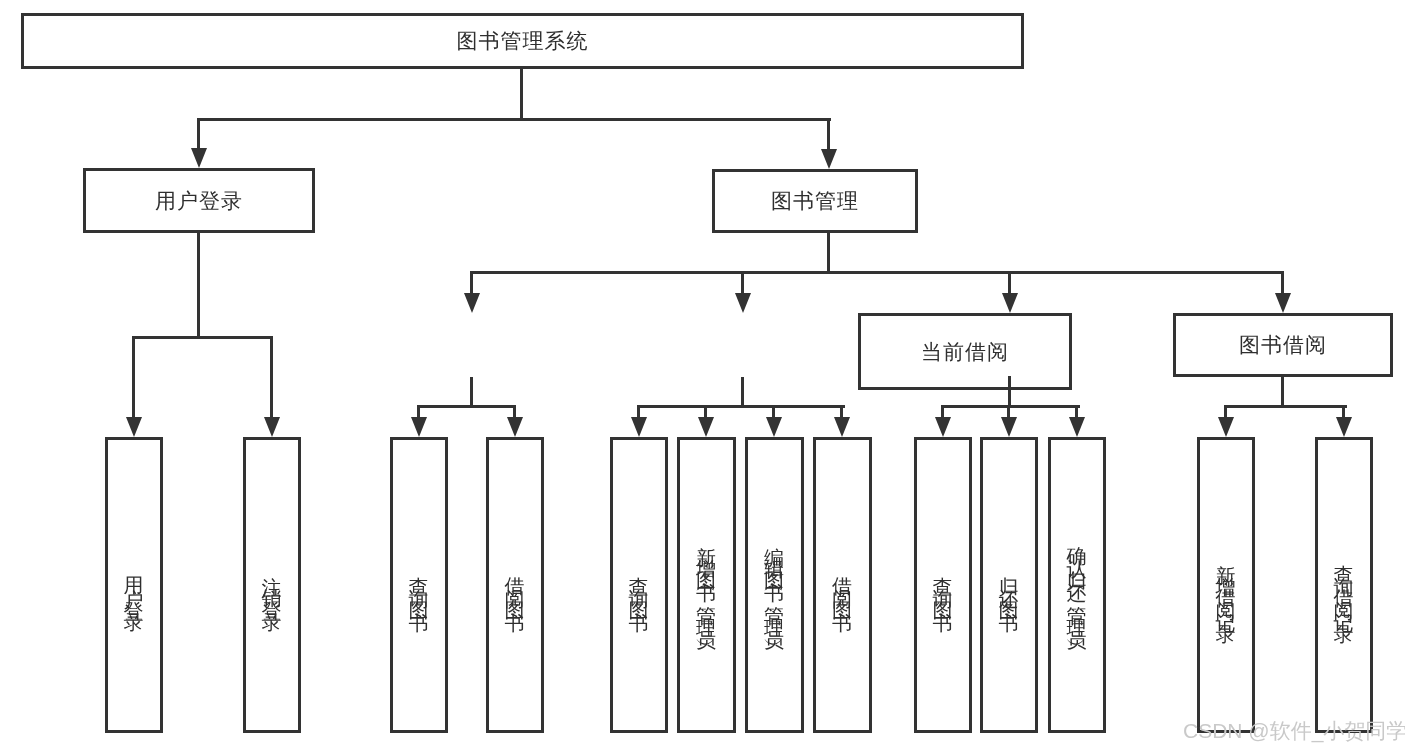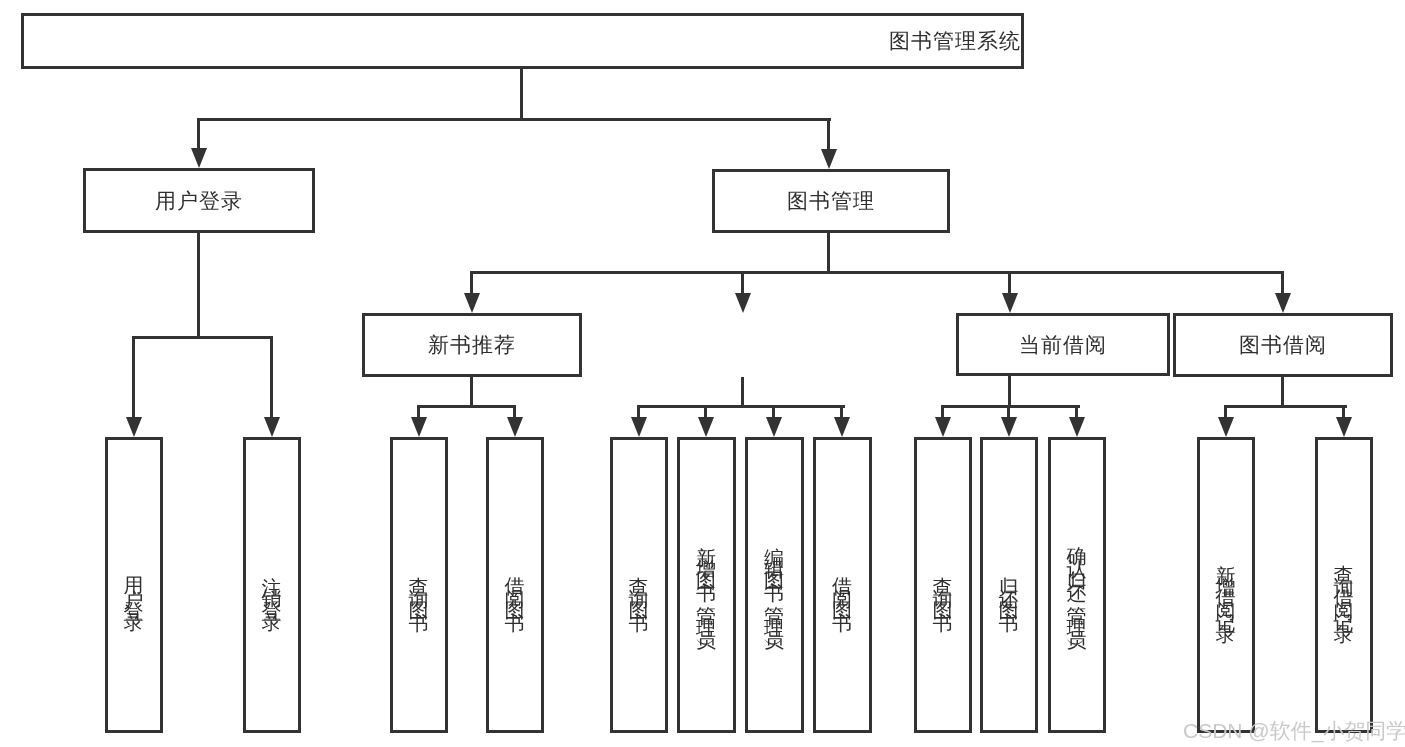--- a/index.html
+++ b/index.html
@@ -66,35 +66,35 @@
     color: var(--watermark);
     white-space: nowrap;
     z-index: 10;
   }
 </style>
 </head>
 <body>
 
 <div class="stage">
 
-  <div class="hbox" style="left:21px; top:13px; width:1003px; height:56px;justify-content:flex-end;">
+  <div class="hbox" style="left:21px; top:13px; width:1003px; height:56px;">
     <span>图书管理系统</span>
   </div>
 
   <div class="line" style="left:520px; top:69px; width:3px; height:51px;"></div>
   <div class="line" style="left:197px; top:118px; width:634px; height:3px;"></div>
   <div class="line" style="left:197px; top:118px; width:3px; height:34px;"></div>
   <div class="arrow" style="left:191px; top:148px;"></div>
   <div class="line" style="left:827px; top:118px; width:3px; height:34px;"></div>
   <div class="arrow" style="left:821px; top:149px;"></div>
 
   <div class="hbox" style="left:83px; top:168px; width:232px; height:65px;">
     <span>用户登录</span>
   </div>
-  <div class="hbox" style="left:712px; top:169px; width:238px; height:64px;">
+  <div class="hbox" style="left:712px; top:169px; width:206px; height:64px;">
     <span>图书管理</span>
   </div>
 
   <div class="line" style="left:197px; top:233px; width:3px; height:105px;"></div>
   <div class="line" style="left:132px; top:336px; width:141px; height:3px;"></div>
   <div class="line" style="left:132px; top:336px; width:3px; height:85px;"></div>
   <div class="arrow" style="left:126px; top:417px;"></div>
   <div class="line" style="left:270px; top:336px; width:3px; height:85px;"></div>
   <div class="arrow" style="left:264px; top:417px;"></div>
 
@@ -102,24 +102,21 @@
   <div class="line" style="left:470px; top:271px; width:814px; height:3px;"></div>
   <div class="line" style="left:470px; top:271px; width:3px; height:24px;"></div>
   <div class="arrow" style="left:464px; top:293px;"></div>
   <div class="line" style="left:741px; top:271px; width:3px; height:24px;"></div>
   <div class="arrow" style="left:735px; top:293px;"></div>
   <div class="line" style="left:1008px; top:271px; width:3px; height:24px;"></div>
   <div class="arrow" style="left:1002px; top:293px;"></div>
   <div class="line" style="left:1281px; top:271px; width:3px; height:24px;"></div>
   <div class="arrow" style="left:1275px; top:293px;"></div>
 
-  <div class="hbox" style="left:362px; top:313px; width:220px; height:64px;">
-    <span>新书推荐</span>
-  </div>
-  <div class="hbox" style="left:956px; top:313px; width:214px; height:63px;">
+  <div class="hbox" style="left:858px; top:313px; width:214px; height:77px;">
     <span>当前借阅</span>
   </div>
   <div class="hbox" style="left:1173px; top:313px; width:220px; height:64px;">
     <span>图书借阅</span>
   </div>
 
   <div class="line" style="left:470px; top:377px; width:3px; height:31px;"></div>
   <div class="line" style="left:417px; top:405px; width:99px; height:3px;"></div>
   <div class="line" style="left:417px; top:405px; width:3px; height:14px;"></div>
   <div class="arrow" style="left:411px; top:417px;"></div>

